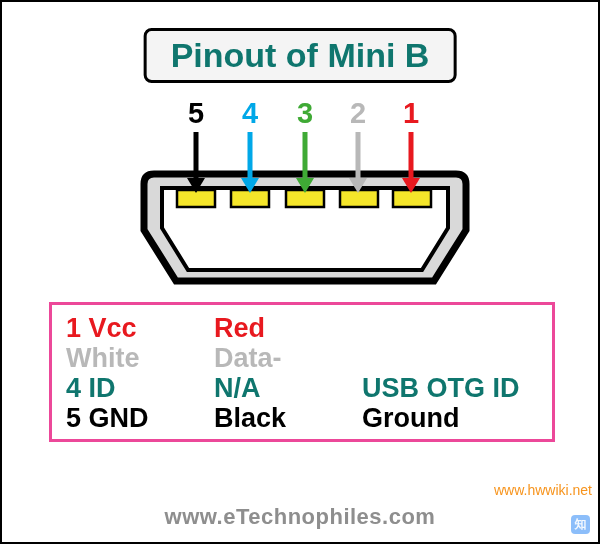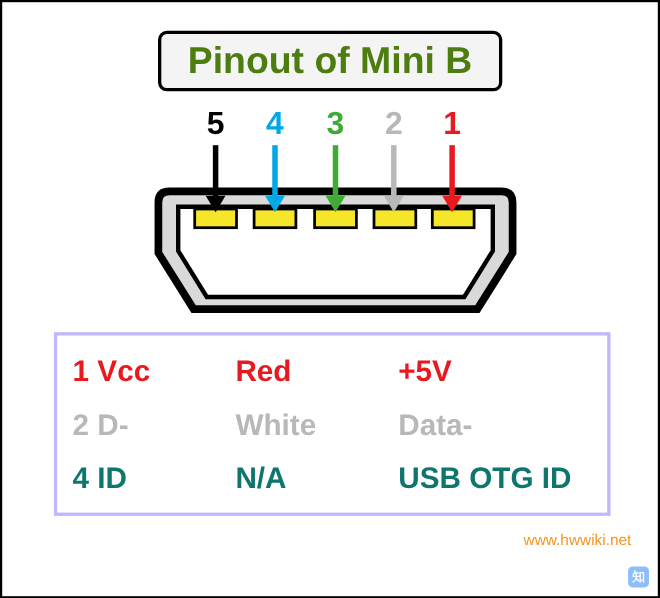--- a/index.html
+++ b/index.html
@@ -4,21 +4,21 @@
 <style>
   html,body { margin:0; padding:0; background:#ffffff; }
   .page {
     position:relative; width:600px; height:544px; box-sizing:border-box;
     background:#ffffff; border:2px solid #000; overflow:hidden;
     font-family:"Liberation Sans", sans-serif;
   }
   .title-box {
     position:absolute; left:50%; top:26px; transform:translateX(-50%);
     background:#f4f4f4; border:3px solid #000; border-radius:8px;
-    padding:5px 24px; font-size:34px; font-weight:bold; color:#4d7c0f;
+    padding:5px 24px; font-size:34px; font-weight:bold; color:#0f766e;
     white-space:nowrap;
   }
   .pin-number {
     position:absolute; top:96px; width:44px; margin-left:-22px;
     text-align:center; font-size:29px; font-weight:bold; line-height:1.1;
   }
   .arrow {
     position:absolute; top:130px; width:18px; height:62px; margin-left:-9px; z-index:3;
   }
   .arrow .stem {
@@ -26,35 +26,35 @@
     transform:translateX(-50%); background:currentColor;
   }
   .arrow .head {
     position:absolute; left:50%; top:46px; transform:translateX(-50%);
     width:0; height:0;
     border-left:9px solid transparent; border-right:9px solid transparent;
     border-top:15px solid currentColor;
   }
   .connector-svg { position:absolute; left:138px; top:168px; z-index:1; }
   .pin-table {
-    position:absolute; left:47px; top:300px; width:506px; height:167px;
-    box-sizing:border-box; border:3px solid #c4b5fd; background:#fff;
+    position:absolute; left:47px; top:300px; width:506px; height:140px;
+    box-sizing:border-box; border:3px solid #ec4899; background:#fff;
     padding:8px 0 6px 14px;
     display:flex; flex-direction:column; justify-content:space-around;
   }
   .pin-row {
     display:grid; grid-template-columns:148px 148px 1fr;
     font-size:27px; font-weight:bold; line-height:1; white-space:nowrap;
   }
   .footer {
     position:absolute; left:0; right:0; bottom:12px; text-align:center;
     font-size:22px; font-weight:bold; color:#8e8e8e; letter-spacing:0.5px; z-index:2;
   }
   .wm-orange {
-    position:absolute; right:24px; bottom:44px; font-size:14px;
+    position:absolute; right:6px; bottom:44px; font-size:14px;
     color:#f7941d; z-index:4;text-align:center;
   }
   .wm-zhihu {
     position:absolute; right:8px; bottom:8px; z-index:5;
     display:flex; align-items:center; gap:5px;
     font-size:17px; font-weight:bold; color:rgba(90,105,130,0.55);
   }
   .wm-zhihu .logo {
     width:19px; height:19px; border-radius:4px;
     background:rgba(0,110,245,0.45); color:rgba(255,255,255,0.9);
@@ -102,34 +102,38 @@
     <rect x="91" y="20" width="38" height="17" stroke="#000" stroke-width="2.5" style="fill: rgb(245, 230, 42);"></rect>
     <rect x="146" y="20" width="38" height="17" stroke="#000" stroke-width="2.5" style="fill: rgb(245, 230, 42);"></rect>
     <rect x="200" y="20" width="38" height="17" stroke="#000" stroke-width="2.5" style="fill: rgb(245, 230, 42);"></rect>
     <rect x="253" y="20" width="38" height="17" stroke="#000" stroke-width="2.5" style="fill: rgb(245, 230, 42);"></rect>
   </svg>
 
   <div class="pin-table">
     <div class="pin-row" style="color: rgb(232, 25, 31);">
       <span>1 Vcc</span>
       <span>Red</span>
-      <span>+5V</span>
     </div>
     <div class="pin-row" style="color: rgb(184, 184, 184);">
-      <span>2 D-</span>
       <span>White</span>
       <span>Data-</span>
     </div>
     <div class="pin-row" style="color: #0f766e;">
       <span>4 ID</span>
       <span>N/A</span>
       <span>USB OTG ID</span>
     </div>
+    <div class="pin-row" style="color: rgb(0, 0, 0);">
+      <span>5 GND</span>
+      <span>Black</span>
+      <span>Ground</span>
+    </div>
   </div>
 
+  <div class="footer">www.eTechnophiles.com</div>
 
   <div class="wm-orange">www.hwwiki.net</div>
 
   <div class="wm-zhihu">
     <span class="logo">知</span>
   </div>
 
 </div>
 
 </body></html>

